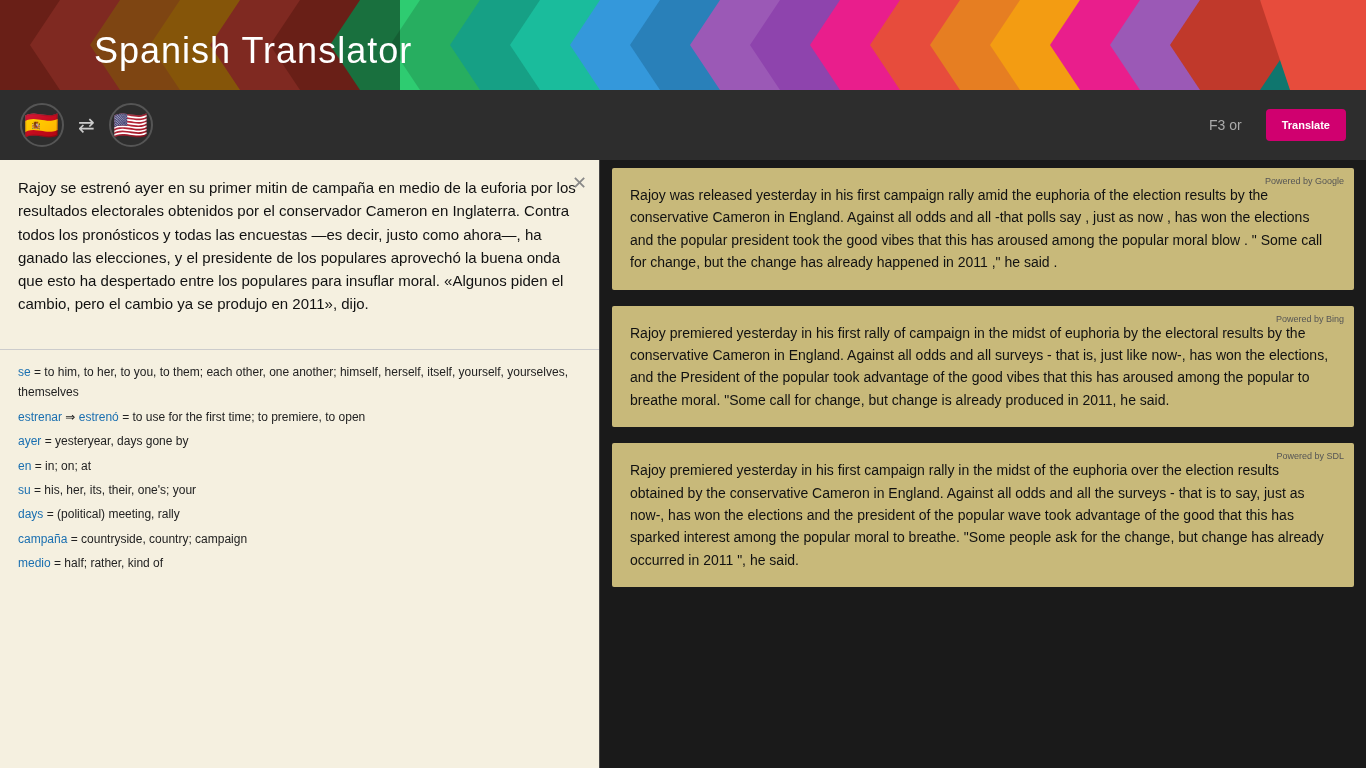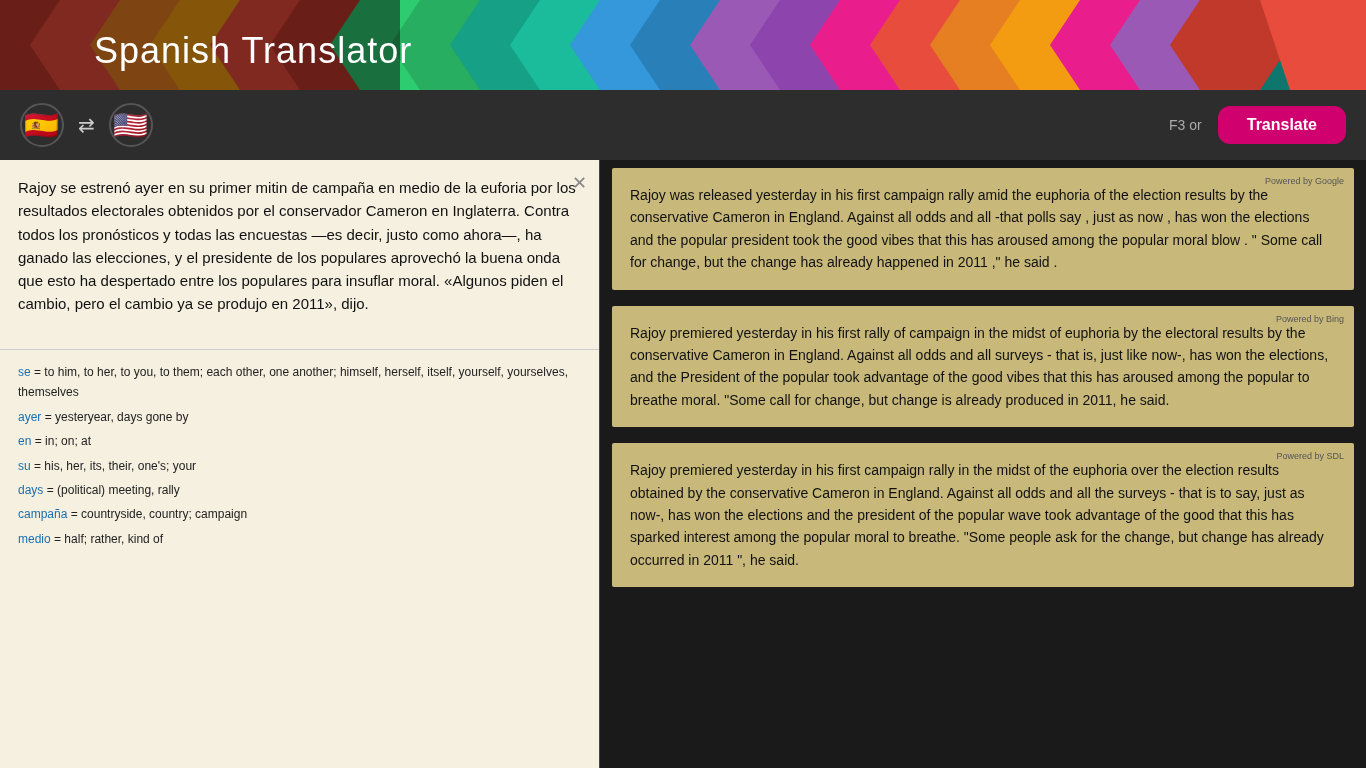--- a/index.html
+++ b/index.html
@@ -47,31 +47,31 @@
     }
     .swap-icon {
       color: #ccc;
       font-size: 20px;
       cursor: pointer;
     }
     .shortcut-label {
       color: #aaa;
       font-size: 14px;
       margin-left: auto;
-      margin-right: 2px;
+      margin-right: 10px;
     }
     .translate-btn {
       background: #d0006f;
       color: white;
       border: none;
-      padding: 10px 29px;
-      font-size: 16px;
+      padding: 10px 16px;
+      font-size: 11px;
       font-weight: 600;
       cursor: pointer;
-      border-radius: 12px;
+      border-radius: 4px;
     }
 
     
     .main {
       display: flex;
       height: calc(768px - 90px - 70px);
     }
 
     
     .left-panel {
@@ -198,20 +198,21 @@
 <div class="main">
 
   <div class="left-panel">
     <div class="input-area">
       <span>Rajoy se estrenó ayer en su primer mitin de campaña en medio de la euforia por los resultados electorales obtenidos por el conservador Cameron en Inglaterra. Contra todos los pronósticos y todas las encuestas —es decir, justo como ahora—, ha ganado las elecciones, y el presidente de los populares aprovechó la buena onda que esto ha despertado entre los populares para insuflar moral. «Algunos piden el cambio, pero el cambio ya se produjo en 2011», dijo.</span>
       <button class="clear-btn">✕</button>
     </div>
     <div class="dictionary-area">
 
     <div class="dict-entry"><a class="dict-link">se</a> = to him, to her, to you, to them; each other, one another; himself, herself, itself, yourself, yourselves, themselves</div>
+        <div class="dict-entry"><a class="dict-link">estrenar</a> ⇒ <a class="dict-link">estrenó</a> = to use for the first time; to premiere, to open</div>
         <div class="dict-entry"><a class="dict-link">ayer</a> = yesteryear, days gone by</div>
         <div class="dict-entry"><a class="dict-link">en</a> = in; on; at</div>
         <div class="dict-entry"><a class="dict-link">su</a> = his, her, its, their, one's; your</div>
         <div class="dict-entry"><a class="dict-link">days</a> = (political) meeting, rally</div>
         <div class="dict-entry"><a class="dict-link">campaña</a> = countryside, country; campaign</div>
         <div class="dict-entry"><a class="dict-link">medio</a> = half; rather, kind of</div>
       </div>
   </div>
 
   <div class="right-panel">

